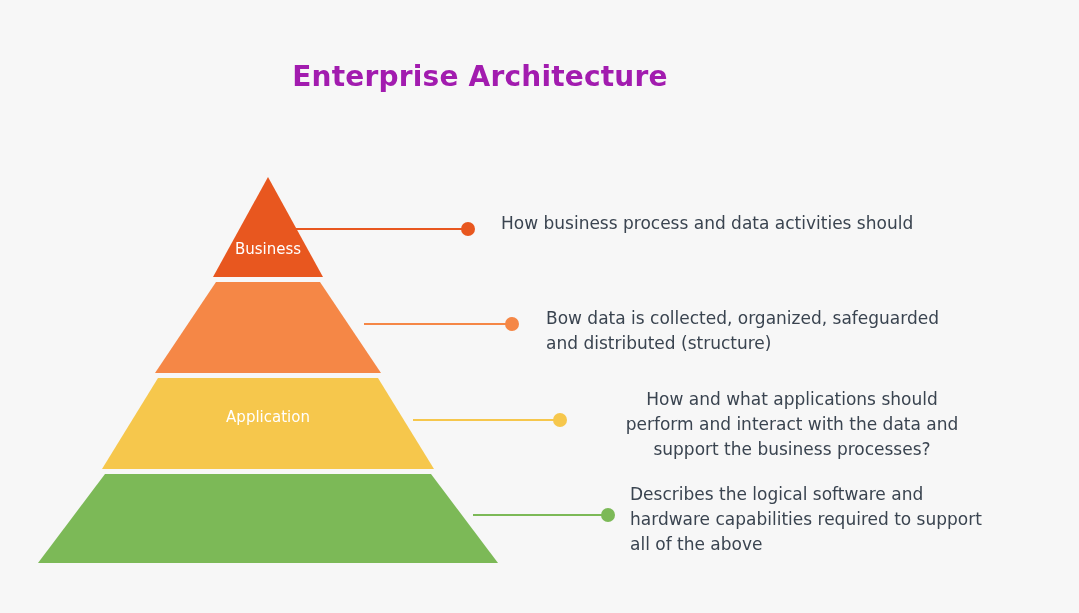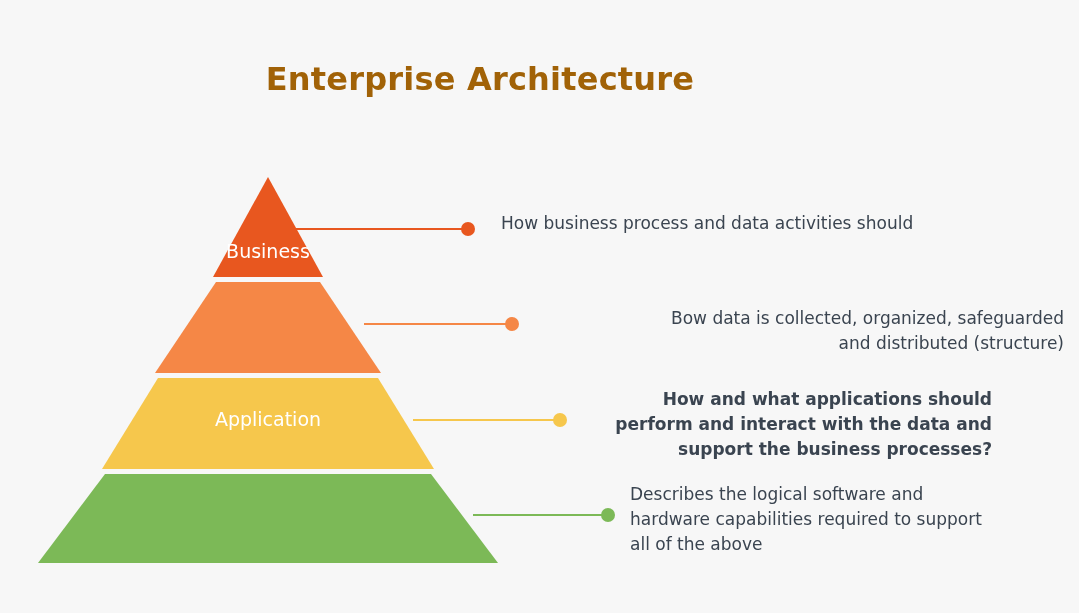--- a/index.html
+++ b/index.html
@@ -27,44 +27,44 @@
     height: 613px;
     display: block;
   }
   .page-title {
     position: absolute;
     left: 0;
     top: 60px;
     width: 960px;
     text-align: center;
     font-family: "DejaVu Sans", sans-serif;
-    font-size: 32px;
+    font-size: 28px;
     font-weight: bold;
     letter-spacing: 0.2px;
-    color: #a16207;
+    color: #a21caf;
     white-space: nowrap;
   }
   .layer-label {
     position: absolute;
     font-family: "DejaVu Sans", sans-serif;
-    font-size: 19px;
+    font-size: 15px;
     color: #ffffff;
     white-space: nowrap;
     text-align: center;
     pointer-events: none;
   }
   .desc {
     position: absolute;
     font-family: "DejaVu Sans", sans-serif;
     font-size: 17px;
     line-height: 25px;
     color: #3a4450;
   }
   .desc-left { text-align: left; }
-  .desc-center { text-align: right; font-weight: bold; }
+  .desc-center { text-align: center; }
 </style>
 </head>
 <body>
 
 <div id="stage">
 
   <div class="page-title">Enterprise Architecture</div>
 
   <svg id="diagram-svg" viewBox="0 0 1079 613">
 
@@ -89,21 +89,21 @@
     <circle cx="608" cy="515" r="7" fill="#7cb957"></circle>
   </svg>
 
   <div class="layer-label" style="left:168px; top:240px; width:200px;">Business</div>
   <div class="layer-label" style="left:168px; top:408px; width:200px;">Application</div>
 
   <div class="desc desc-left" style="left:501px; top:211px; width:500px;">
     <div>How business process and data activities should</div>
   </div>
 
-  <div class="desc desc-left" style="left:564px; top:306px; width:500px;text-align:right;">
+  <div class="desc desc-left" style="left:546px; top:306px; width:500px;">
     <div>Bow data is collected, organized, safeguarded</div>
     <div>and distributed (structure)</div>
   </div>
 
   <div class="desc desc-center" style="left:592px; top:387px; width:400px;">
     <div>How and what applications should</div>
     <div>perform and interact with the data and</div>
     <div>support the business processes?</div>
   </div>
 

